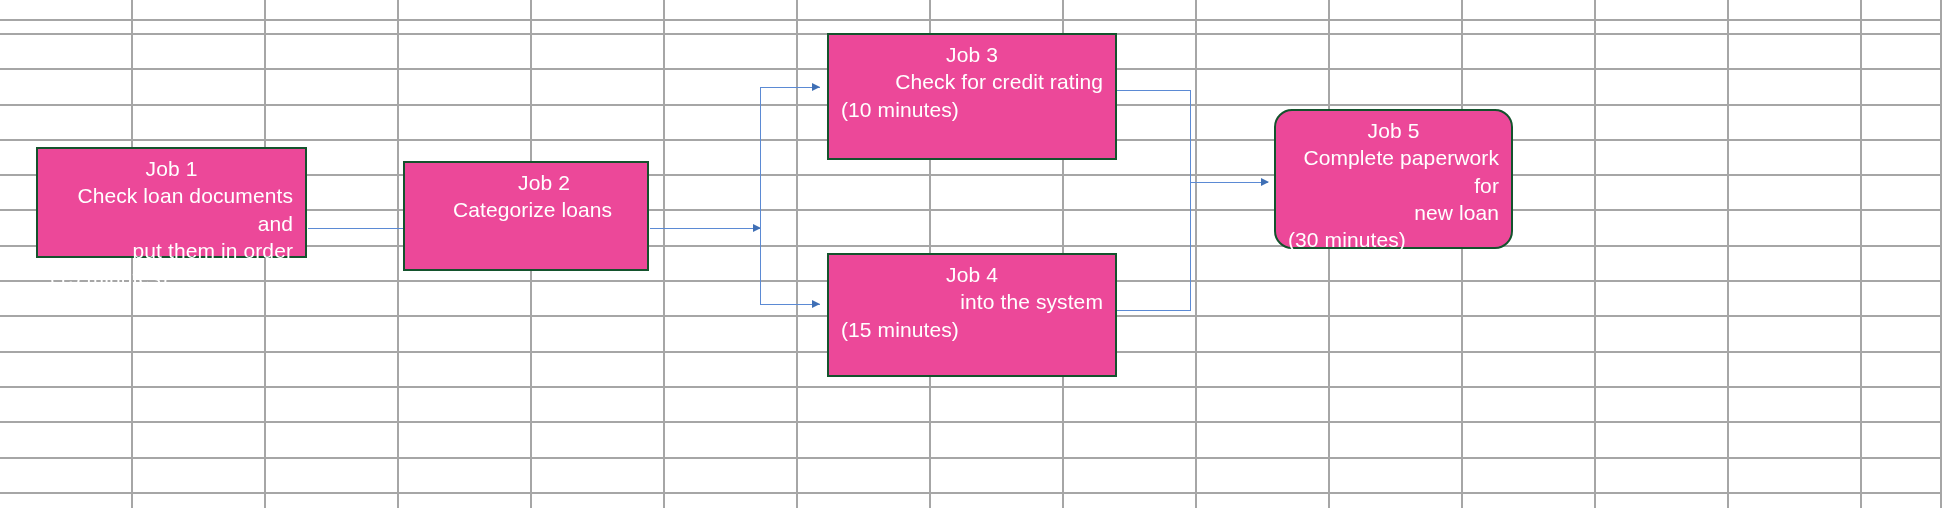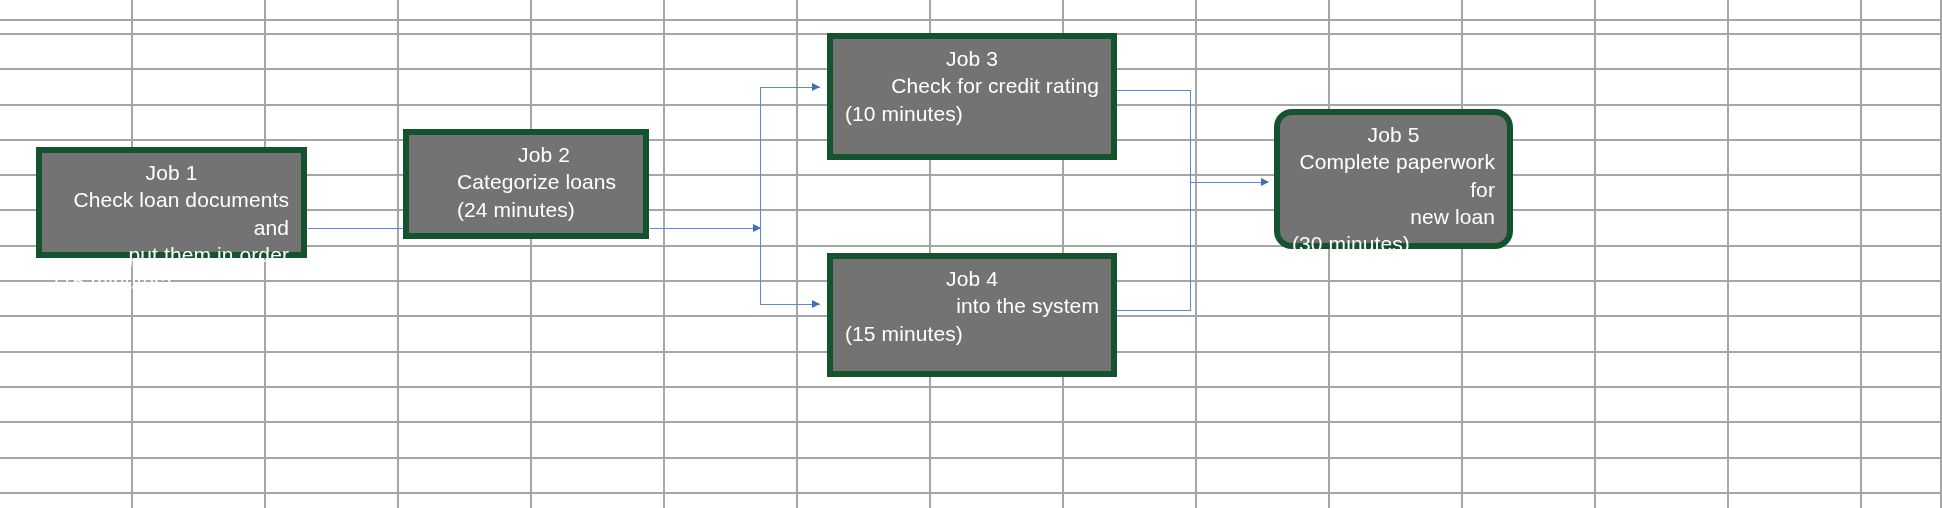--- a/index.html
+++ b/index.html
@@ -26,43 +26,43 @@
       repeating-linear-gradient(to bottom,
         #a6a6a6 0px, #a6a6a6 2px, transparent 2px, transparent 35.3px);
     background-position: -2px -2px, -2px 33px;
     pointer-events: none;
   }
 
   
   .job-box {
     position: absolute;
     box-sizing: border-box;
-    background: #737373;
-    border: 6px solid #14532d;
+    background: #ec4899;
+    border: 2px solid #14532d;
     color: #ffffff;
     padding: 6px 12px 6px 12px;
     line-height: 1.30;
     font-size: 21px;
     letter-spacing: 0.1px;
   }
   .job-title {
     display: block;
     text-align: center;
   }
   .job-desc {
     display: block;
     text-align: right;
   }
   .job-time {
     display: block;
     text-align: left;
   }
 
   #job-1 { left: 36px;   top: 147px; width: 271px; height: 111px; }
-  #job-2 { left: 403px;  top: 129px; width: 246px; height: 110px; padding-left: 48px; }
+  #job-2 { left: 403px;  top: 161px; width: 246px; height: 110px; padding-left: 48px; }
   #job-3 { left: 827px;  top: 33px;  width: 290px; height: 127px; }
   #job-4 { left: 827px;  top: 253px; width: 290px; height: 124px; }
   #job-5 { left: 1274px; top: 109px; width: 239px; height: 140px; border-radius: 18px; }
 
   
   .conn {
     position: absolute;
     background: #5b8ad4;
   }
   .conn-h { height: 1px; }
@@ -140,21 +140,20 @@
   <div class="job-box" id="job-1">
     <span class="job-title">Job 1</span>
     <span class="job-desc">Check loan documents and</span>
     <span class="job-desc">put them in order</span>
     <span class="job-time">(15 minutes)</span>
   </div>
 
   <div class="job-box" id="job-2">
     <span class="job-title">Job 2</span>
     <span class="job-time">Categorize loans</span>
-    <span class="job-time">(24 minutes)</span>
   </div>
 
   <div class="job-box" id="job-3">
     <span class="job-title">Job 3</span>
     <span class="job-desc">Check for credit rating</span>
     <span class="job-time">(10 minutes)</span>
   </div>
 
   <div class="job-box" id="job-4">
     <span class="job-title">Job 4</span>

